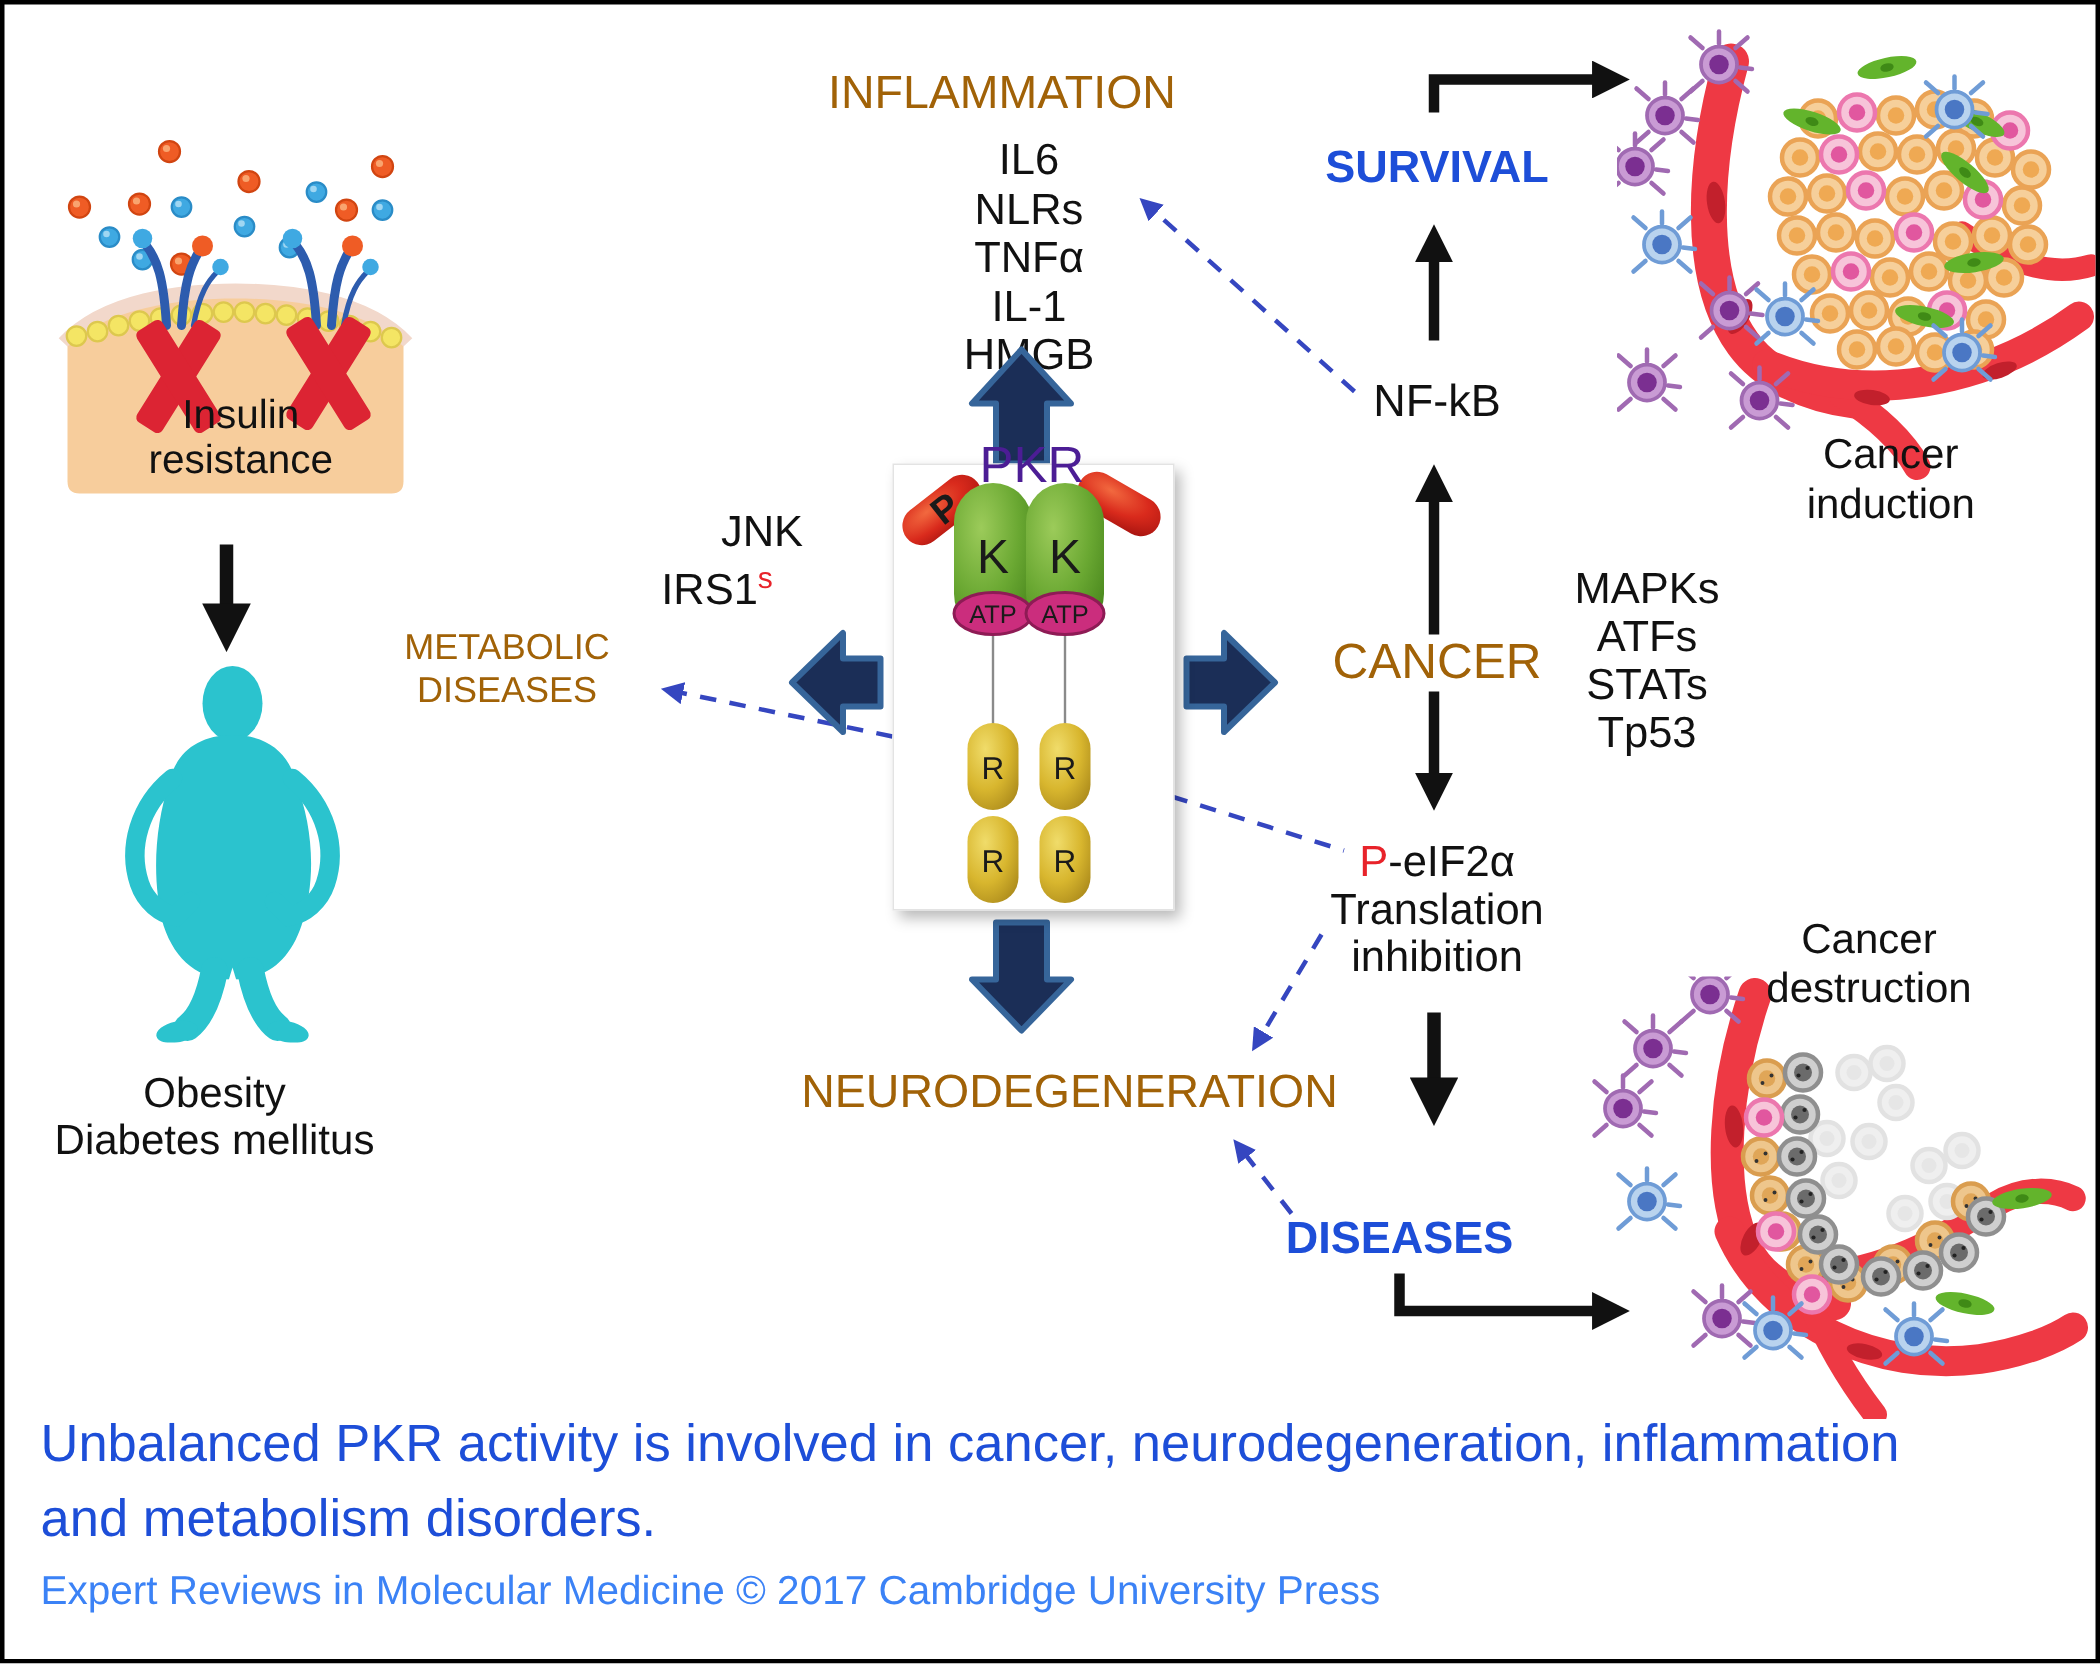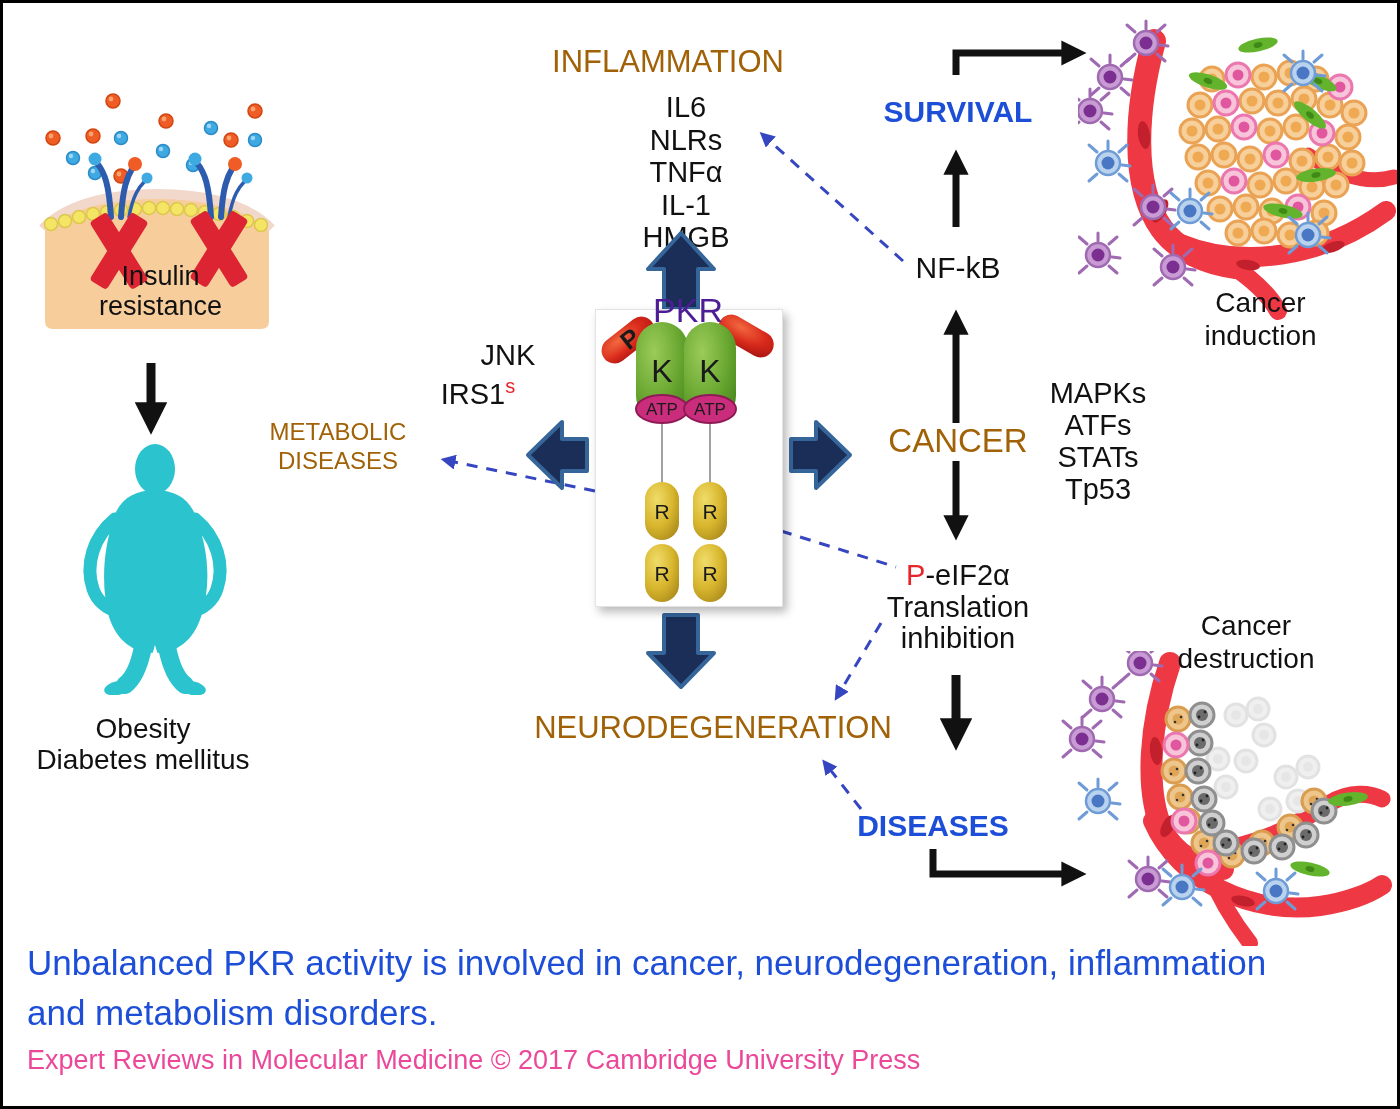--- a/index.html
+++ b/index.html
@@ -8,21 +8,21 @@
           font-family:"Liberation Sans",sans-serif;}
   .abs{position:absolute;}
   .lbl{position:absolute;color:#111;text-align:center;line-height:1.12;}
   .red{color:#a16207;font-weight:normal;}
   .blk-bold{color:#1d4ed8;font-weight:bold;}
   .med{font-size:29px;color:#111;}
   .pkr-box{position:absolute;left:592px;top:306px;width:186px;height:296px;
            background:#fff;border:1px solid #e3e3e3;
            box-shadow:4px 5px 9px rgba(0,0,0,.28);z-index:3;}
   .caption{position:absolute;left:24px;color:#1d4ed8;font-size:35px;}
-  .credit{position:absolute;left:24px;color:#ec4899;font-size:27px;}
+  .credit{position:absolute;left:24px;color:#3b82f6;font-size:27px;}
   svg{display:block;}
   .z2{z-index:2;} .z4{z-index:4;}
 </style>
 </head>
 <body>
 
 <div id="canvas">
 
   <svg width="0" height="0" class="abs" aria-hidden="true">
     <defs>

